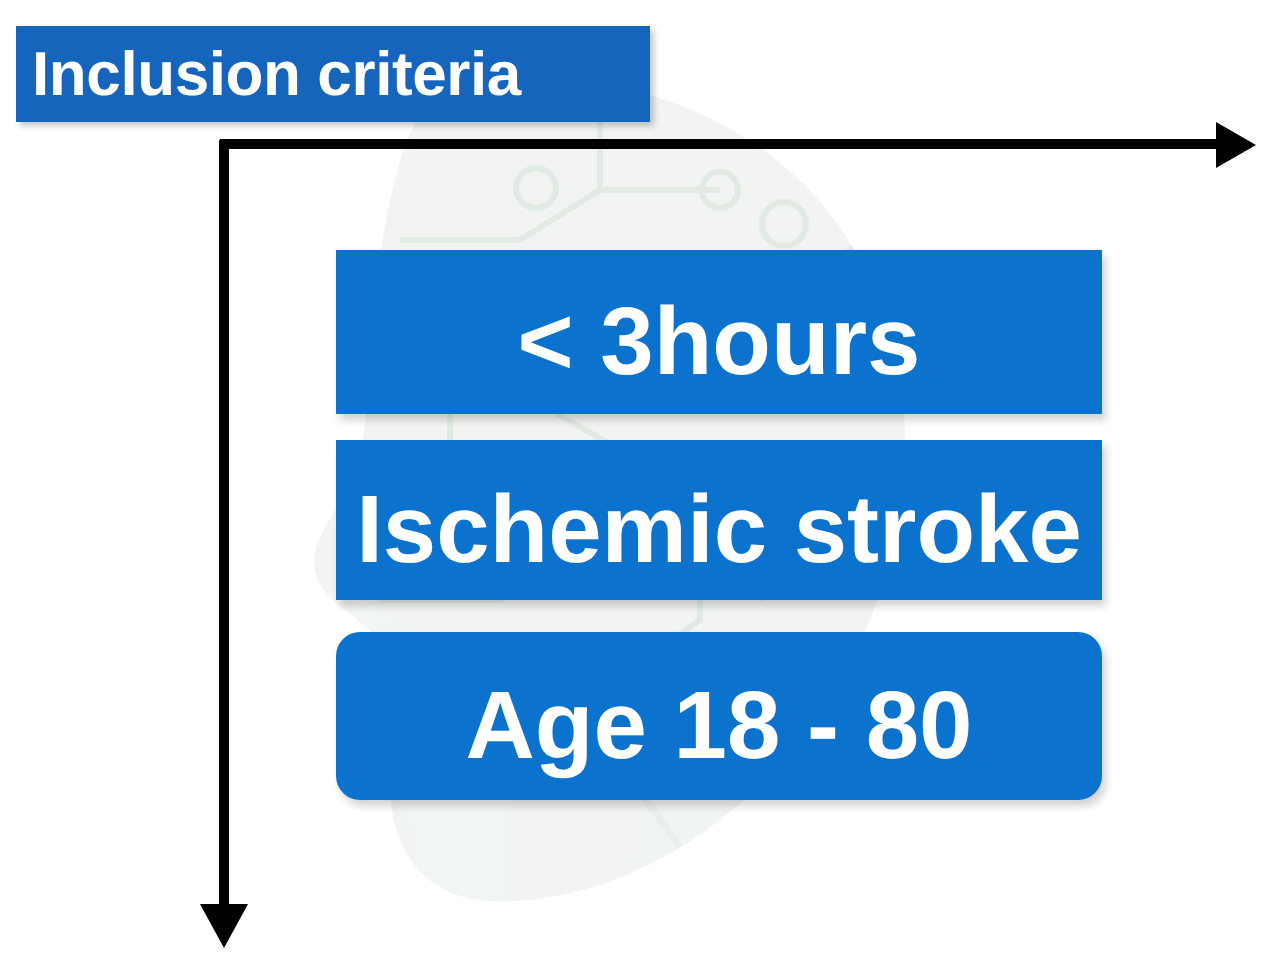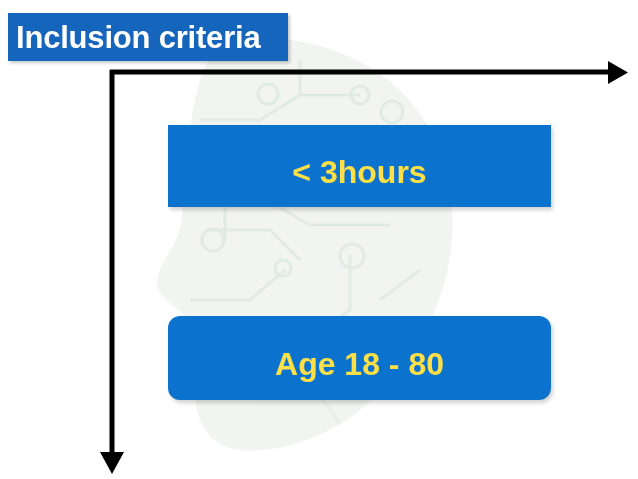--- a/index.html
+++ b/index.html
@@ -31,21 +31,21 @@
     height: 479px;
     pointer-events: none;
     z-index: 0;
   }
 
   
   #title-box {
     position: absolute;
     left: 8px;
     top: 13px;
-    width: 280px;
+    width: 317px;
     height: 48px;
     background: #1565bd;
     box-shadow: 2px 2px 3px rgba(0,0,0,0.22);
     z-index: 4;
   }
   #title-text {
     position: absolute;
     left: 8px;
     top: 50%;
     transform: translateY(-50%);
@@ -73,22 +73,22 @@
     left: 168px;
     width: 383px;
     background: #0b72ce;
     box-shadow: 2px 3px 4px rgba(0,0,0,0.18);
     z-index: 3;
     display: flex;
     align-items: center;
     justify-content: center;
   }
   .criteria-text {
-    color: #fde047;
-    font-size: 32px;
+    color: #ffffff;
+    font-size: 48px;
     font-weight: bold;
     white-space: nowrap;
     line-height: 1;
     position: relative;
     top: 6px;
   }
 
   #box-1 { top: 125px; height: 82px; }
   #box-2 { top: 220px; height: 80px; }
   #box-3 { top: 316px; height: 84px; border-radius: 12px; }
@@ -168,18 +168,21 @@
   </svg>
 
   <div id="title-box">
     <span id="title-text">Inclusion criteria</span>
   </div>
 
   <div class="criteria-box" id="box-1">
     <span class="criteria-text">&lt; 3hours</span>
   </div>
 
+  <div class="criteria-box" id="box-2">
+    <span class="criteria-text">Ischemic stroke</span>
+  </div>
 
   <div class="criteria-box" id="box-3">
     <span class="criteria-text">Age 18 - 80</span>
   </div>
 
 </div>
 
 </body></html>

